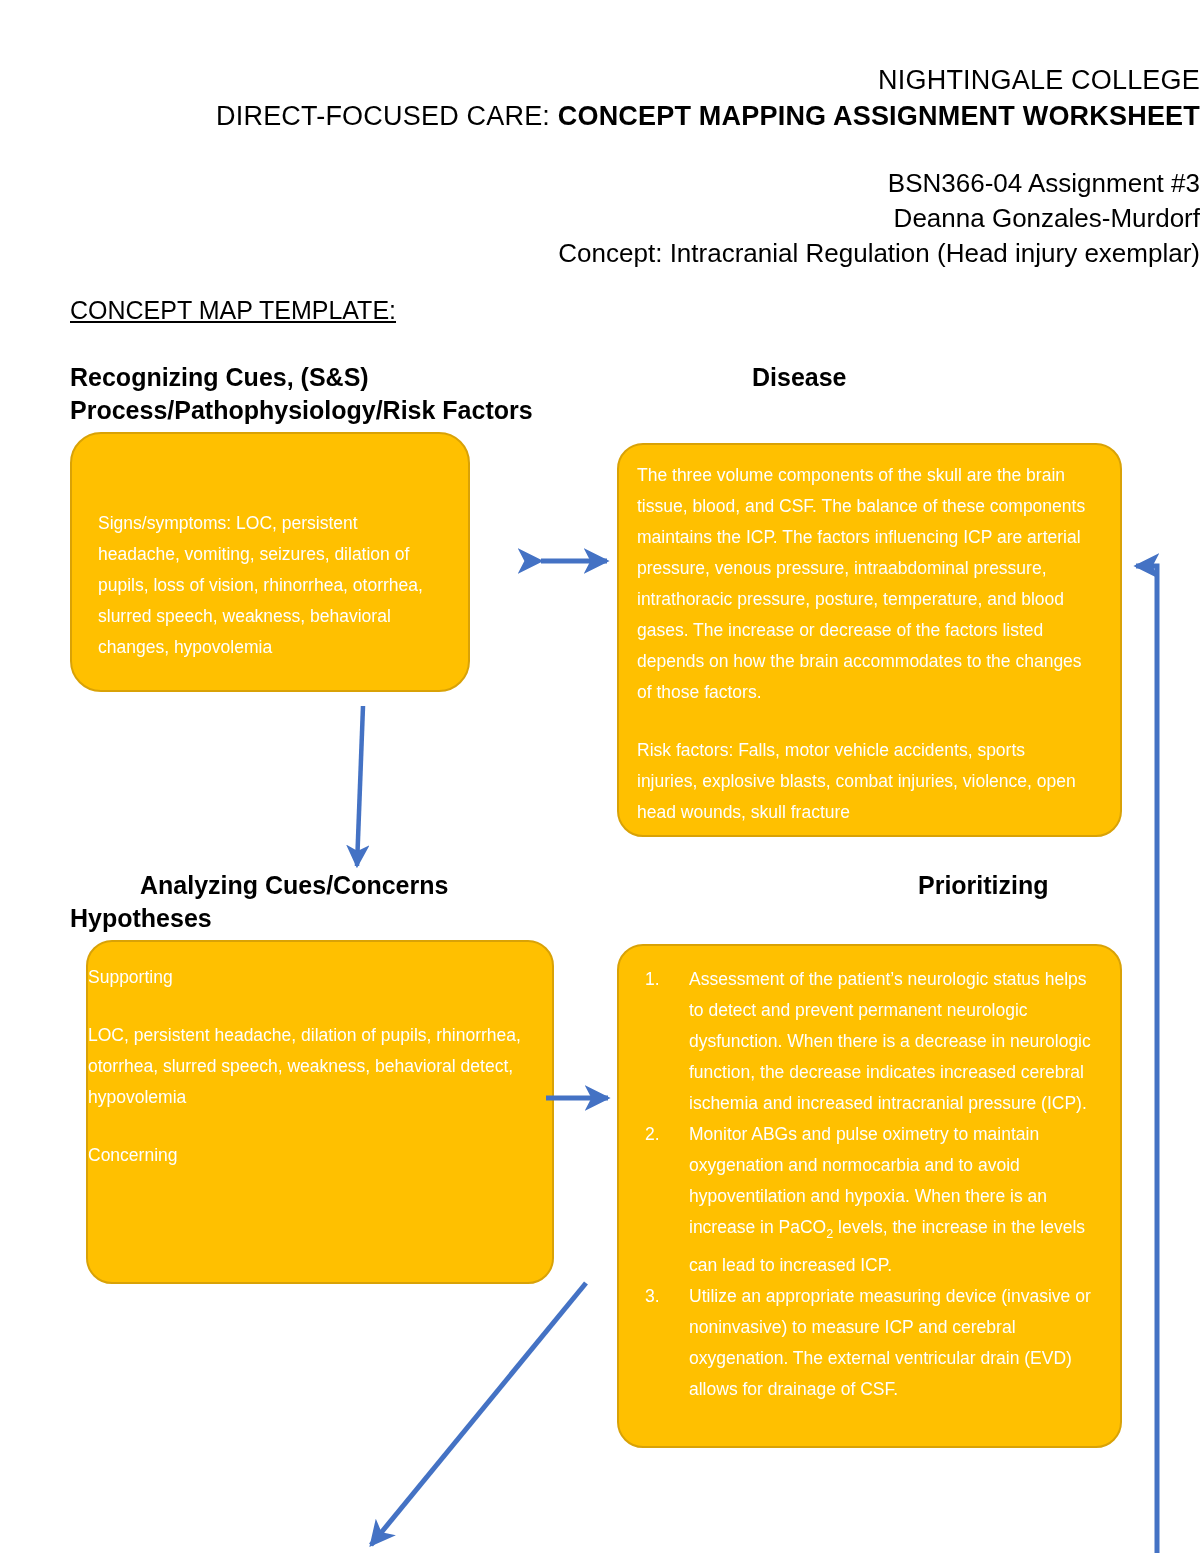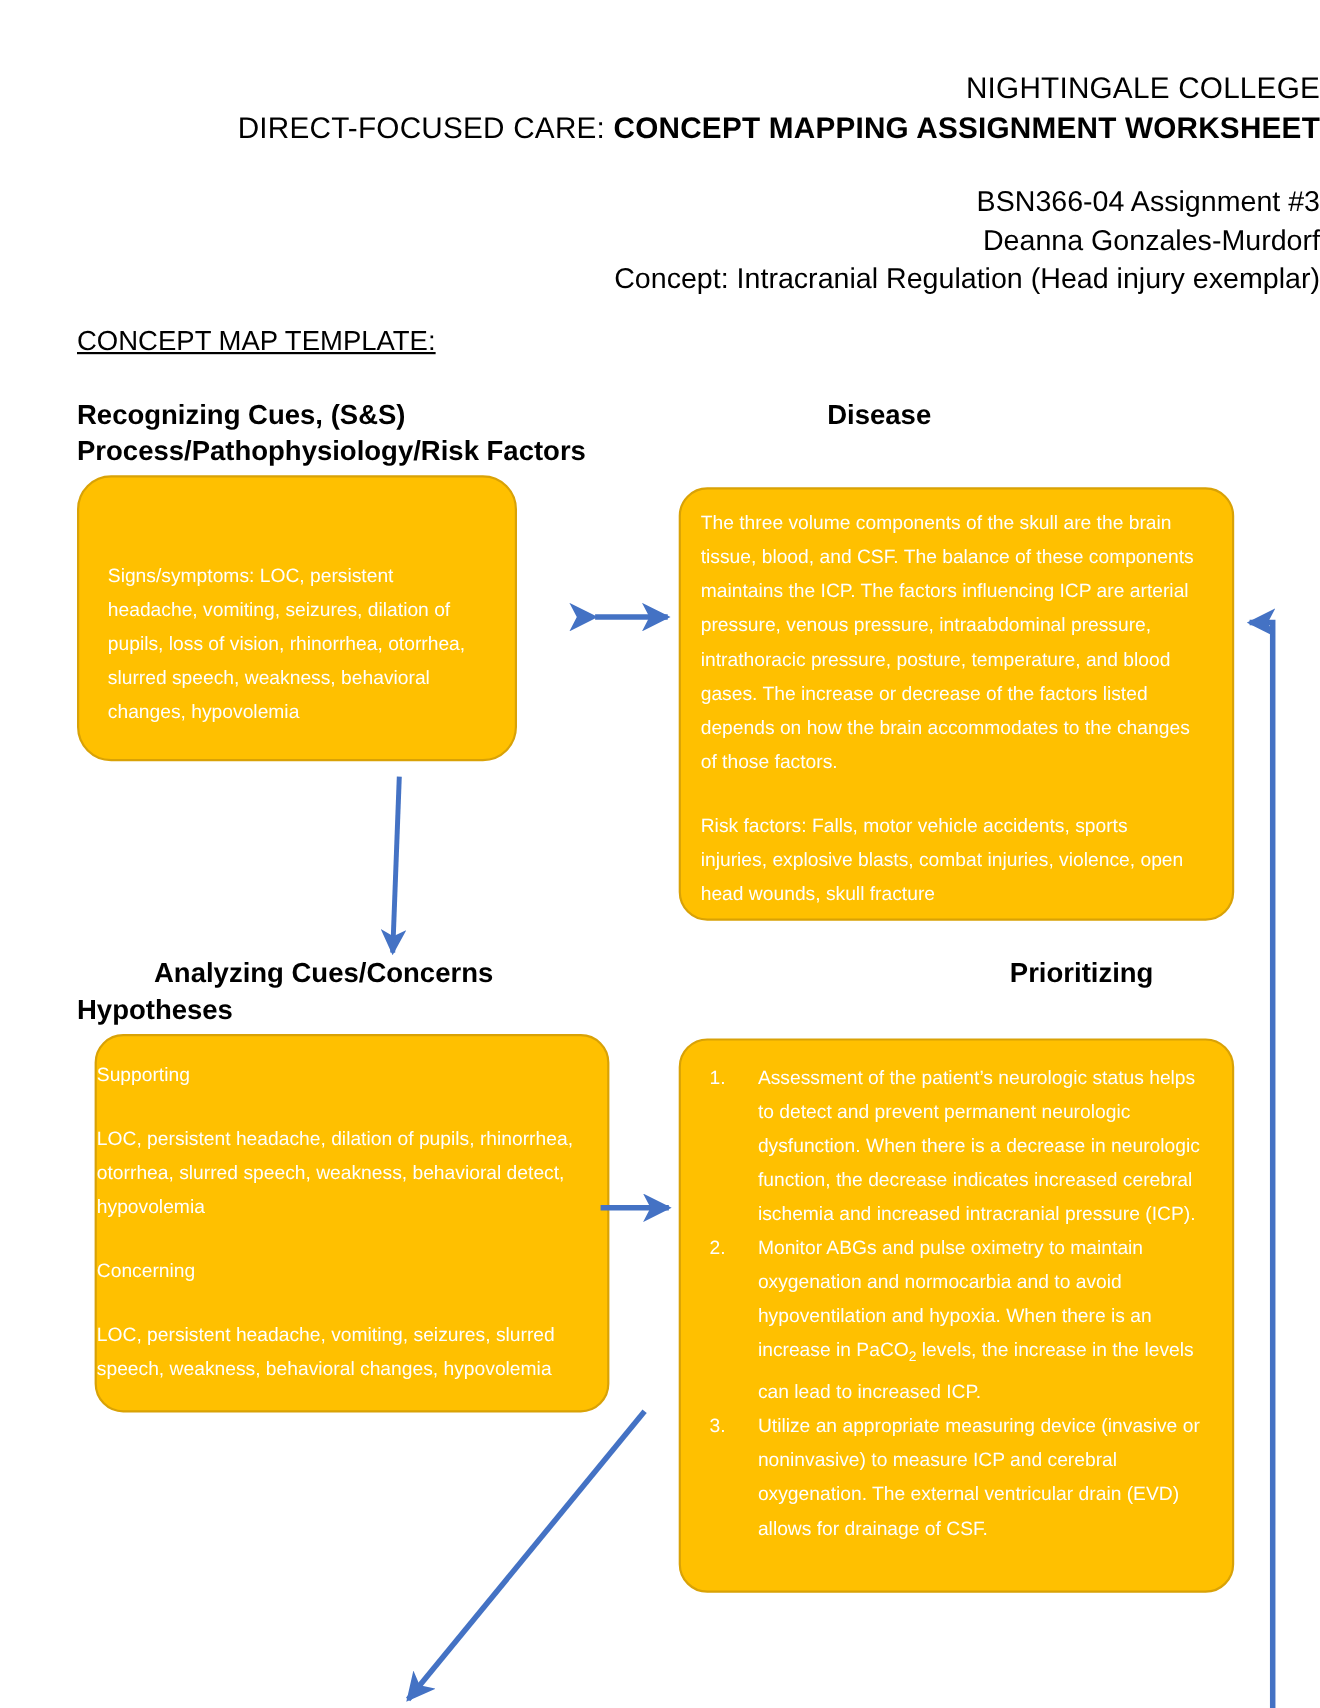--- a/index.html
+++ b/index.html
@@ -153,21 +153,20 @@
 
 <div class="box" id="box-disease">
   <p>The three volume components of the skull are the brain tissue, blood, and CSF. The balance of these components maintains the ICP. The factors influencing ICP are arterial pressure, venous pressure, intraabdominal pressure, intrathoracic pressure, posture, temperature, and blood gases. The increase or decrease of the factors listed depends on how the brain accommodates to the changes of those factors.</p>
   <p>Risk factors: Falls, motor vehicle accidents, sports injuries, explosive blasts, combat injuries, violence, open head wounds, skull fracture</p>
 </div>
 
 <div class="box" id="box-hypotheses">
   <p>Supporting</p>
   <p>LOC, persistent headache, dilation of pupils, rhinorrhea, otorrhea, slurred speech, weakness, behavioral detect, hypovolemia</p>
   <p>Concerning</p>
-  <p>LOC, persistent headache, vomiting, seizures, slurred speech, weakness, behavioral changes, hypovolemia</p>
 </div>
 
 <div class="box" id="box-prioritizing">
   <ol class="pri-list">
     <li><span>Assessment of the patient’s neurologic status helps to detect and prevent permanent neurologic dysfunction. When there is a decrease in neurologic function, the decrease indicates increased cerebral ischemia and increased intracranial pressure (ICP).</span></li>
     <li><span>Monitor ABGs and pulse oximetry to maintain oxygenation and normocarbia and to avoid hypoventilation and hypoxia. When there is an increase in PaCO</span><sub>2</sub><span> levels, the increase in the levels can lead to increased ICP.</span></li>
     <li><span>Utilize an appropriate measuring device (invasive or noninvasive) to measure ICP and cerebral oxygenation. The external ventricular drain (EVD) allows for drainage of CSF.</span></li>
   </ol>
 </div>
 

